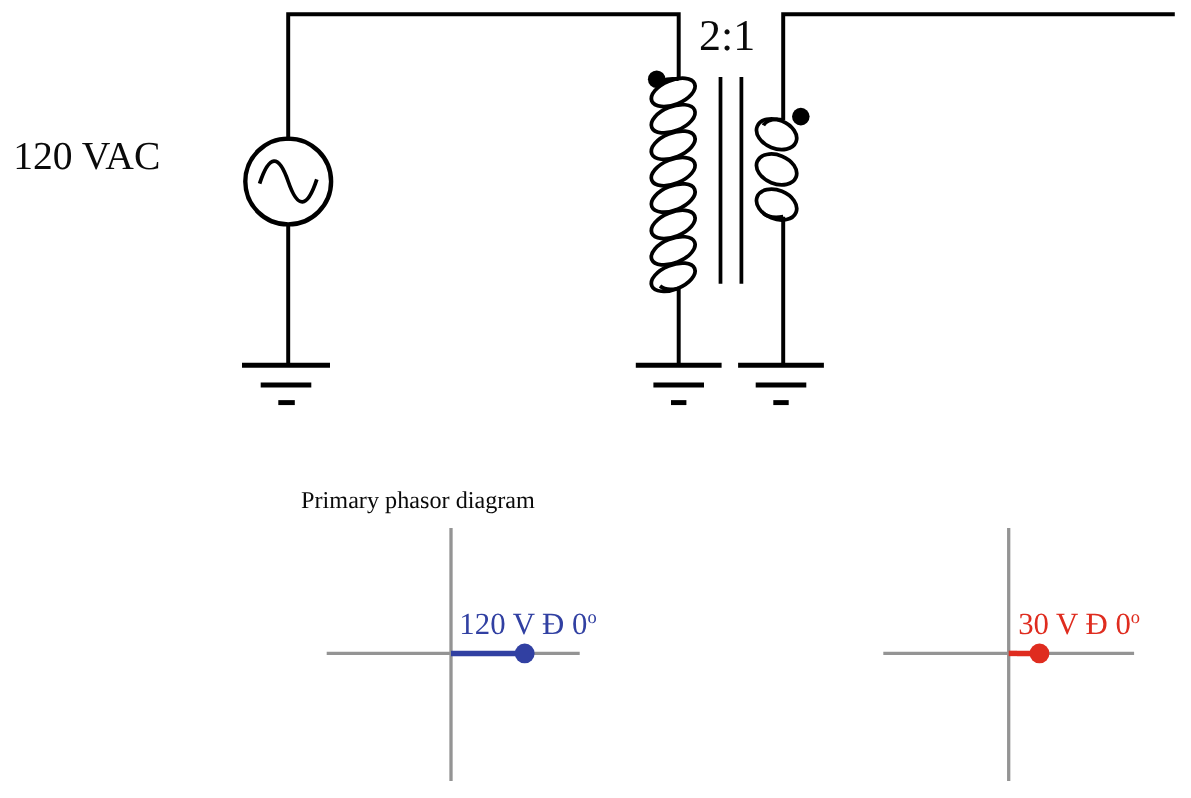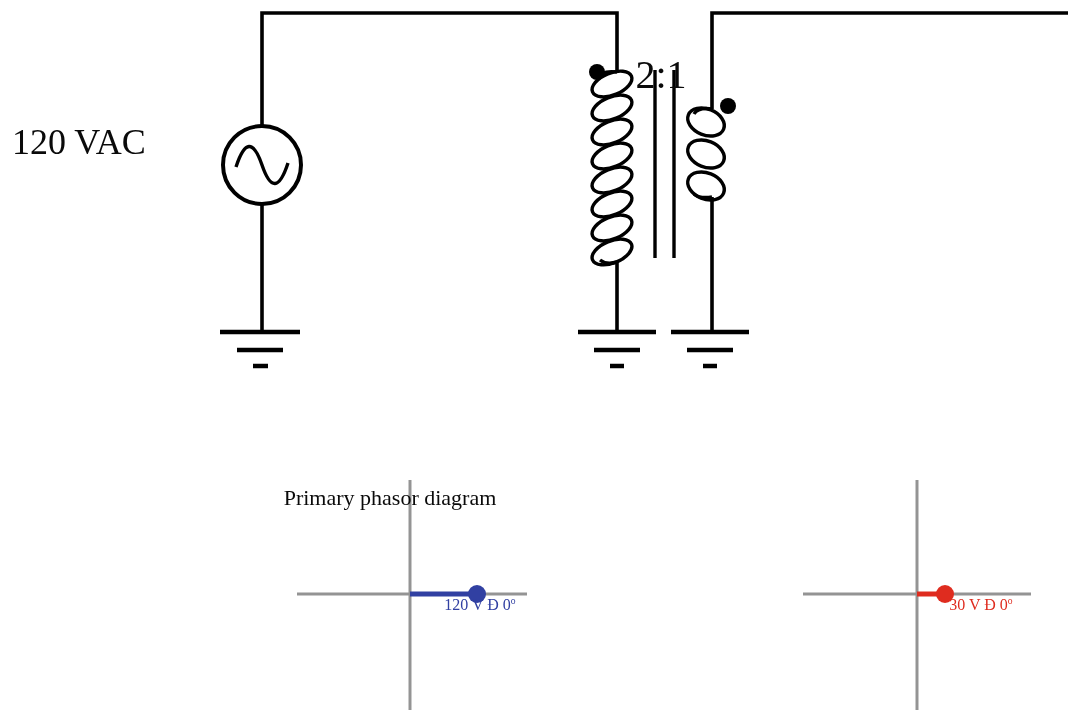--- a/index.html
+++ b/index.html
@@ -6,27 +6,27 @@
   .canvas {
     position: relative;
     width: 1083px;
     height: 725px;
     background: #ffffff;
     font-family: "Liberation Serif", "DejaVu Serif", serif;
     overflow: hidden;
   }
   svg.layer { position: absolute; left: 0; top: 0; }
   .lbl { position: absolute; white-space: nowrap; color: #0a0a0a; line-height: 1; }
-  .lbl.centered { transform: translateX(-50%); margin-top: 43px; }
+  .lbl.centered { transform: translateX(-50%); }
   .source-label { left: 12px; top: 124px; font-size: 36px; }
   .ratio-label { left: 661px; top: 12px; font-size: 40px; }
   .phasor-title { font-size: 22px; top: 444px; }
-  .phasor-title.primary { left: 390px; }
+  .phasor-title.primary { left: 380px; }
   .phasor-title.secondary { left: 909px; }
-  .phasor-value { font-size: 16px; top: 553px; }
+  .phasor-value { font-size: 28px; top: 553px; }
   .phasor-value.primary { left: 480px; color: #3140a2; }
   .phasor-value.secondary { left: 981px; color: #df2c1f; }
   .phasor-value sup { font-size: 0.6em; }
 </style>
 </head>
 <body>
 
 <div class="canvas">
 
   <svg class="layer" width="1083" height="725" viewBox="0 0 1083 725">

